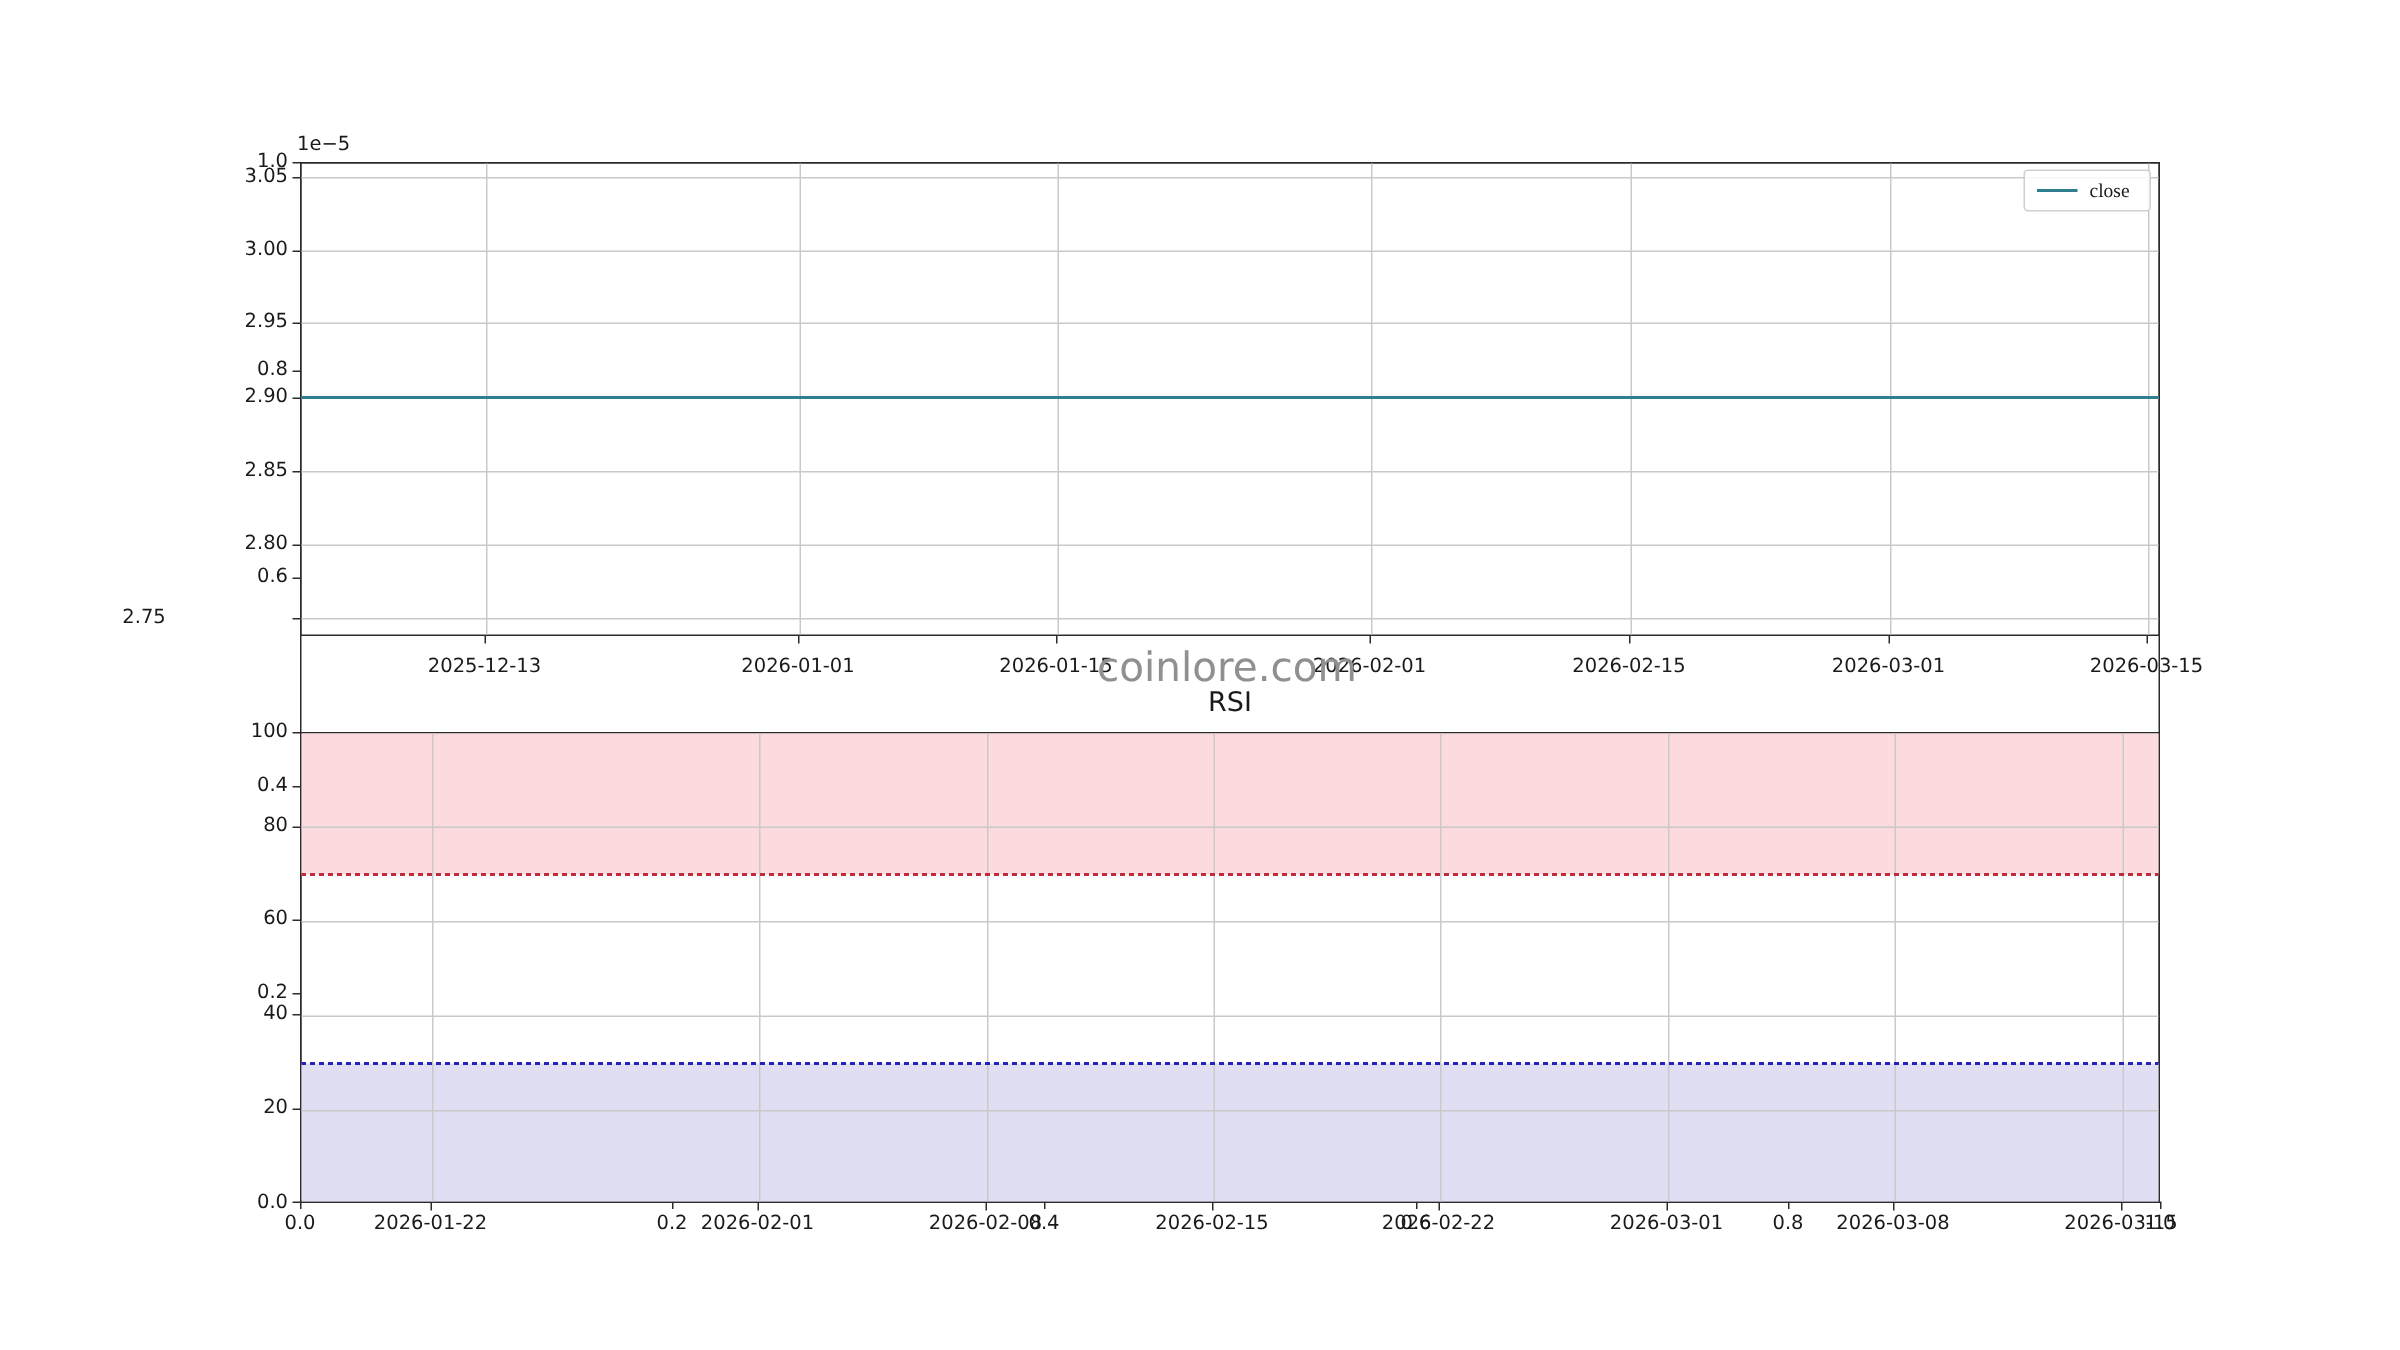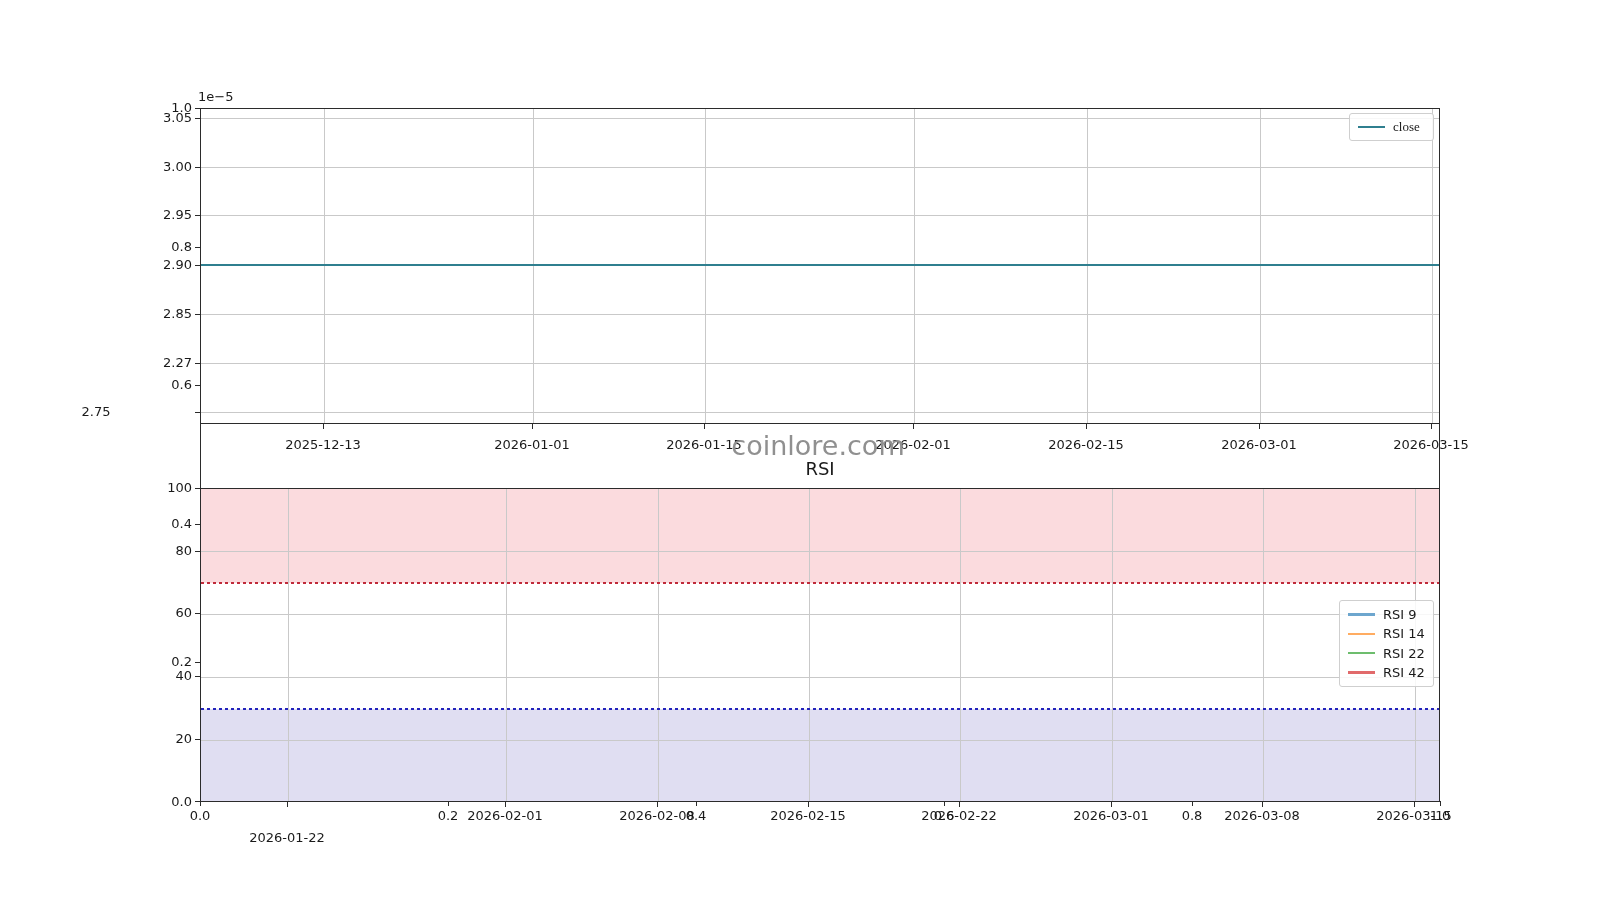--- a/index.html
+++ b/index.html
@@ -92,21 +92,21 @@
   <div class="tickl" style="top:215px;"></div>
   <div class="tickl" style="top:265px;"></div>
   <div class="tickl" style="top:314px;"></div>
   <div class="tickl" style="top:363px;"></div>
   <div class="tickl" style="top:412px;"></div>
   <span class="ylab" style="top:110px;">3.05</span>
   <span class="ylab" style="top:159px;">3.00</span>
   <span class="ylab" style="top:207px;">2.95</span>
   <span class="ylab" style="top:257px;">2.90</span>
   <span class="ylab" style="top:306px;">2.85</span>
-  <span class="ylab" style="top:355px;">2.27</span>
+  <span class="ylab" style="top:355px;">2.80</span>
   <span class="ylab" style="top:404px;text-align:center;">2.75</span>
 
   <div class="tickb" style="left:323px;top:424px;"></div>
   <div class="tickb" style="left:532px;top:424px;"></div>
   <div class="tickb" style="left:704px;top:424px;"></div>
   <div class="tickb" style="left:913px;top:424px;"></div>
   <div class="tickb" style="left:1086px;top:424px;"></div>
   <div class="tickb" style="left:1259px;top:424px;"></div>
   <div class="tickb" style="left:1431px;top:424px;"></div>
   <span class="xlab" style="left:323px;top:437px;">2025-12-13</span>
@@ -164,41 +164,23 @@
   <span class="ylab" style="top:794px;">0.0</span>
 
   <div class="tickb" style="left:287px;top:802px;"></div>
   <div class="tickb" style="left:505px;top:802px;"></div>
   <div class="tickb" style="left:657px;top:802px;"></div>
   <div class="tickb" style="left:808px;top:802px;"></div>
   <div class="tickb" style="left:959px;top:802px;"></div>
   <div class="tickb" style="left:1111px;top:802px;"></div>
   <div class="tickb" style="left:1262px;top:802px;"></div>
   <div class="tickb" style="left:1414px;top:802px;"></div>
-  <span class="xlab" style="left:287px;top:830px;">2026-01-22</span>
+  <span class="xlab" style="left:287px;top:808px;">2026-01-22</span>
   <span class="xlab" style="left:505px;top:808px;">2026-02-01</span>
   <span class="xlab" style="left:657px;top:808px;">2026-02-08</span>
   <span class="xlab" style="left:808px;top:808px;">2026-02-15</span>
   <span class="xlab" style="left:959px;top:808px;text-align:center;">2026-02-22</span>
   <span class="xlab" style="left:1111px;top:808px;">2026-03-01</span>
   <span class="xlab" style="left:1262px;top:808px;">2026-03-08</span>
   <span class="xlab" style="left:1414px;top:808px;">2026-03-15</span>
 
-  <div class="legend" style="left:1339px;top:600px;width:95px;height:87px;">
-    <div class="legend-row">
-      <span class="legend-line" style="background:#6da6ce;"></span>
-      <span class="legend-label">RSI 9</span>
-    </div>
-    <div class="legend-row">
-      <span class="legend-line" style="background:#ffac61;"></span>
-      <span class="legend-label">RSI 14</span>
-    </div>
-    <div class="legend-row">
-      <span class="legend-line" style="background:#6dbd6d;"></span>
-      <span class="legend-label">RSI 22</span>
-    </div>
-    <div class="legend-row">
-      <span class="legend-line" style="background:#e16a6b;"></span>
-      <span class="legend-label">RSI 42</span>
-    </div>
-  </div>
 
 </div>
 
 </body></html>

